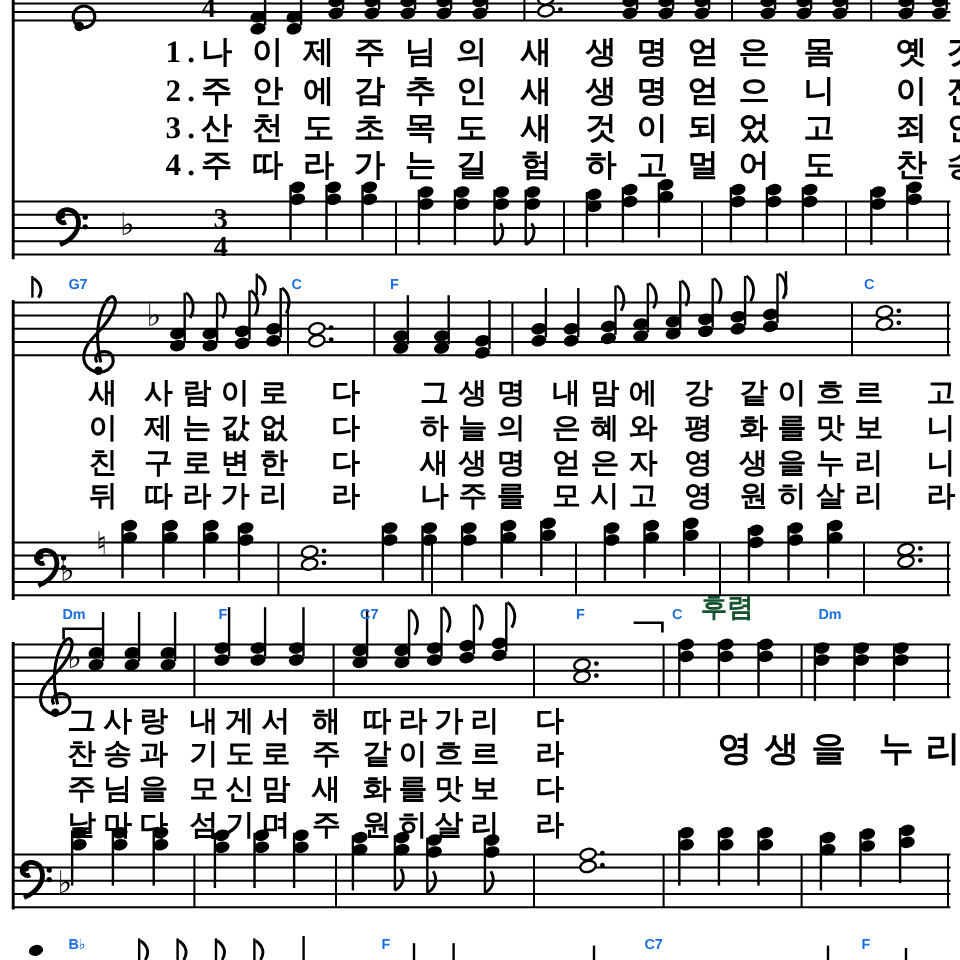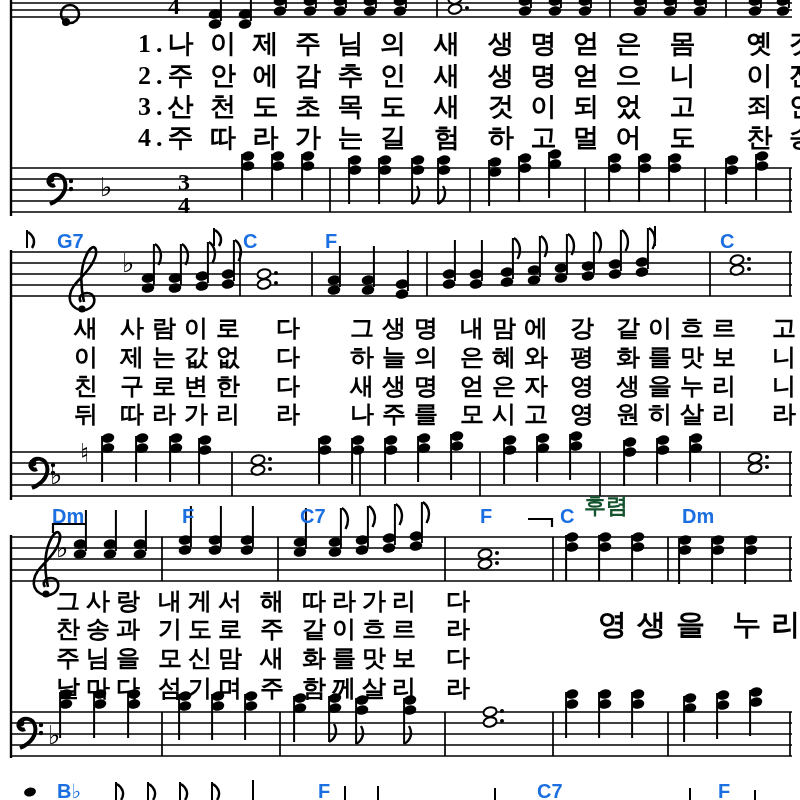--- a/index.html
+++ b/index.html
@@ -5,21 +5,21 @@
   html,body{margin:0;padding:0;}
   body{width:800px;height:800px;position:relative;background:#ffffff;overflow:hidden;
        font-family:"Liberation Serif","DejaVu Serif",serif;}
   #sheet{position:absolute;left:0;top:0;width:800px;height:800px;}
   .lyric{position:absolute;color:#000;font-weight:bold;white-space:pre;
          font-family:"Liberation Serif","DejaVu Serif",serif;line-height:1;}
   .verse{font-size:26px;letter-spacing:5px;left:138px;}
   .l2{font-size:24px;letter-spacing:8px;left:74px;}
   .l3{font-size:24px;letter-spacing:6px;left:56px;}
   .refrain-lyric{font-size:29px;letter-spacing:10px;left:558px;top:610px;margin-left:40px;}
-  .chord{position:absolute;color:#1b6fe0;font-weight:bold;font-size:20px;line-height:1;
+  .chord{position:absolute;color:#1b6fe0;font-weight:bold;font-size:12px;line-height:1;
          font-family:"Liberation Sans","DejaVu Sans",sans-serif;}
   .refrain-label{position:absolute;color:#14532d;font-weight:bold;font-size:22px;line-height:1;
          font-family:"Liberation Sans","DejaVu Sans",sans-serif;}
   svg text.ts{font-family:"Liberation Serif","DejaVu Serif",serif;font-weight:bold;font-size:24px;fill:#000;}
   svg text.acc{font-family:"DejaVu Sans",sans-serif;font-size:26px;fill:#000;}
 </style>
 </head>
 <body>
 
 <svg id="sheet" viewBox="0 0 800 800">
@@ -350,15 +350,15 @@
 <div class="lyric verse" style="top:125px">4.주 따 라 가 는 길  험  하 고 멀 어  도    찬 송 을  부 르 며</div>
 
 <div class="lyric l2" style="top:316px">새 사람이로  다   그생명 내맘에 강 같이흐르  고</div>
 <div class="lyric l2" style="top:345px">이 제는값없  다   하늘의 은혜와 평 화를맛보  니</div>
 <div class="lyric l2" style="top:374px">친 구로변한  다   새생명 얻은자 영 생을누리  니</div>
 <div class="lyric l2" style="top:402px">뒤 따라가리  라   나주를 모시고 영 원히살리  라</div>
 
 <div class="lyric l3" style="top:589px">그사랑 내게서 해 따라가리  다</div>
 <div class="lyric l3" style="top:617px">찬송과 기도로 주 같이흐르  라</div>
 <div class="lyric l3" style="top:646px">주님을 모신맘 새 화를맛보  다</div>
-<div class="lyric l3" style="top:676px">날마다 섬기며 주 함께살리  라</div>
+<div class="lyric l3" style="top:676px">날마다 섬기며 주 원히살리  라</div>
 
 <div class="lyric refrain-lyric">영생을 누리며</div>
 
 </body></html>

